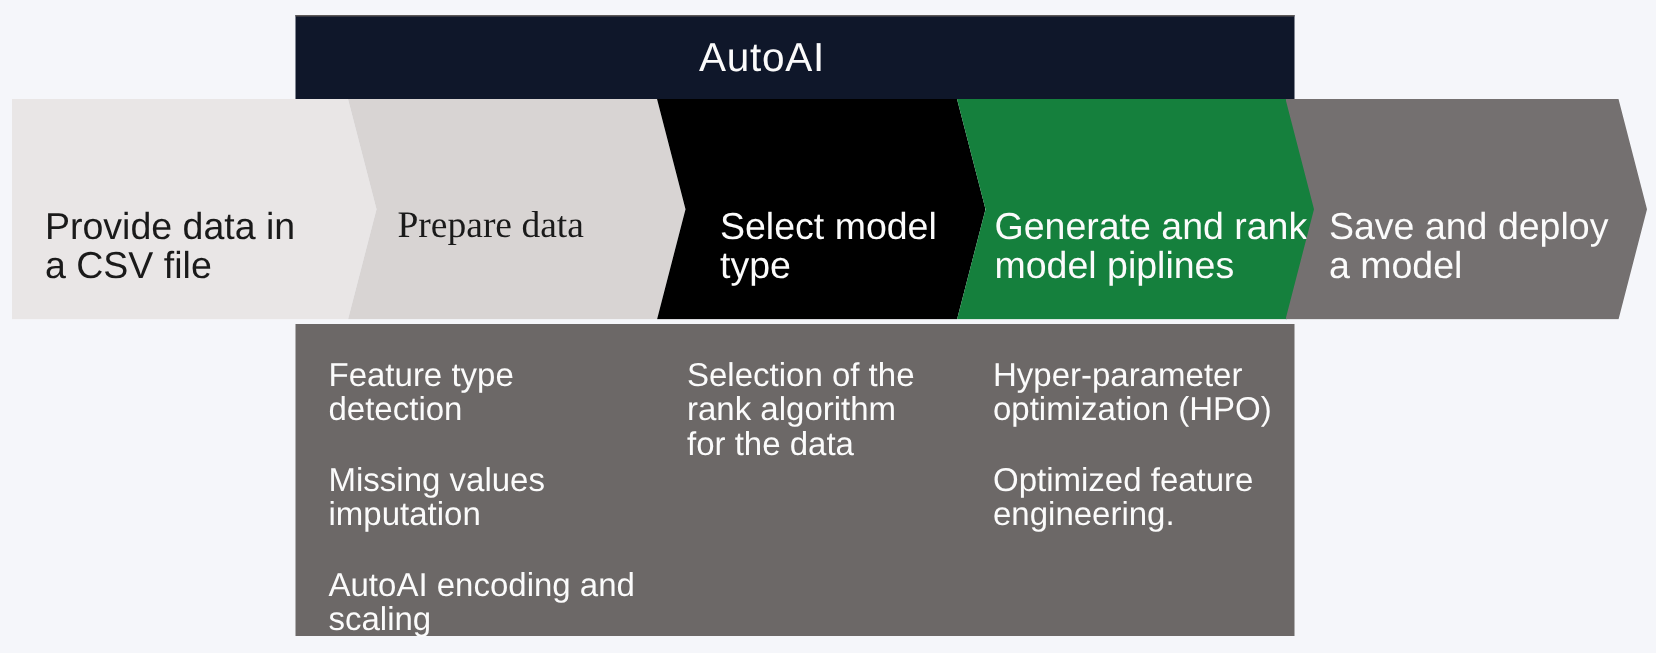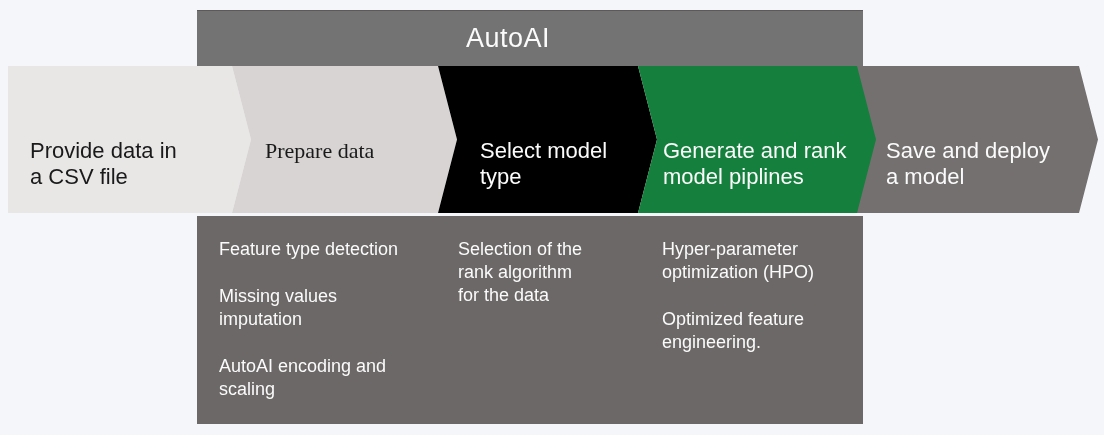--- a/index.html
+++ b/index.html
@@ -30,21 +30,21 @@
     letter-spacing:0.5px;
     transform:translateX(-22px);
   }
   
   .chevron{
     position:absolute;
     top:66px;
     height:147px;
     box-sizing:border-box;
     padding-top:46px;
-    font-size:22px;
+    font-size:25px;
     line-height:26px;
     white-space:pre-line;
   }
   .chev-first{
     clip-path:polygon(0 0, calc(100% - 19px) 0, 100% 50%, calc(100% - 19px) 100%, 0 100%);
   }
   .chev-mid{
     clip-path:polygon(0 0, calc(100% - 19px) 0, 100% 50%, calc(100% - 19px) 100%, 0 100%, 19px 50%);
   }
   .step-0{left:8px;   width:243px; padding-left:22px;}
@@ -60,32 +60,32 @@
   }
   .panel-col{
     position:absolute;
     top:22px;
     color:#fbfbfb;
   }
   .panel-col-0{left:22px;  width:215px;}
   .panel-col-1{left:261px; width:180px;}
   .panel-col-2{left:465px; width:190px;}
   .panel-item{
-    font-size:18px;
+    font-size:22px;
     line-height:23px;
     white-space:pre-line;
     margin:0 0 24px 0;
   }
 </style>
 </head>
 <body>
 
 <div class="canvas">
 
-  <div class="title-bar" style="background: #737373;">
+  <div class="title-bar" style="background: #0f172a;">
     <span class="title-text">AutoAI</span>
   </div>
 
   <div class="chevron chev-first step-0" style="background: rgb(233, 230, 230); color: rgb(26, 26, 26);">
     <span>Provide data in
 a CSV file</span>
   </div>
 
   <div class="chevron chev-mid step-1" style="background: rgb(216, 212, 211); color: rgb(26, 26, 26);">
     <span>Prepare data</span>

